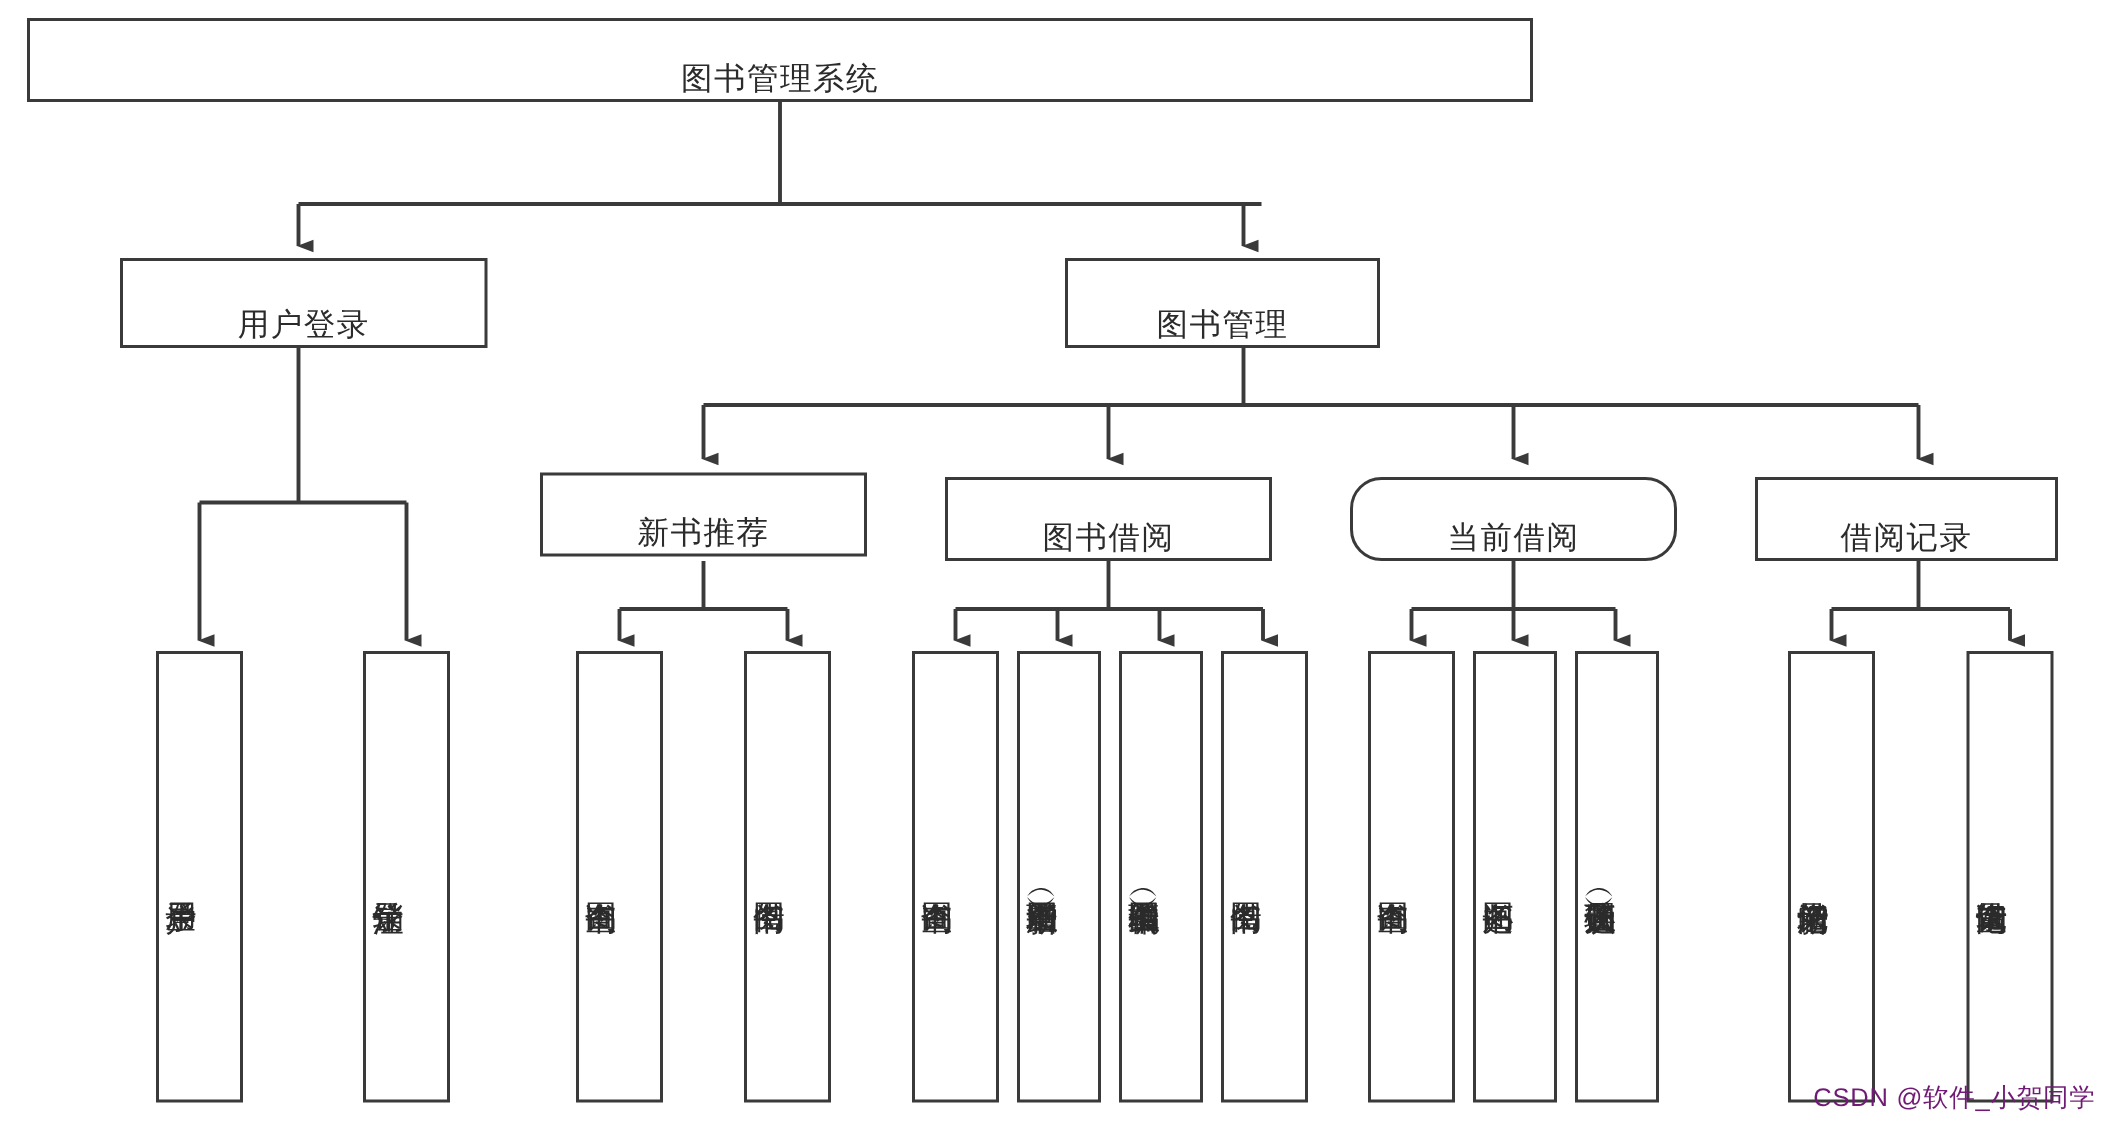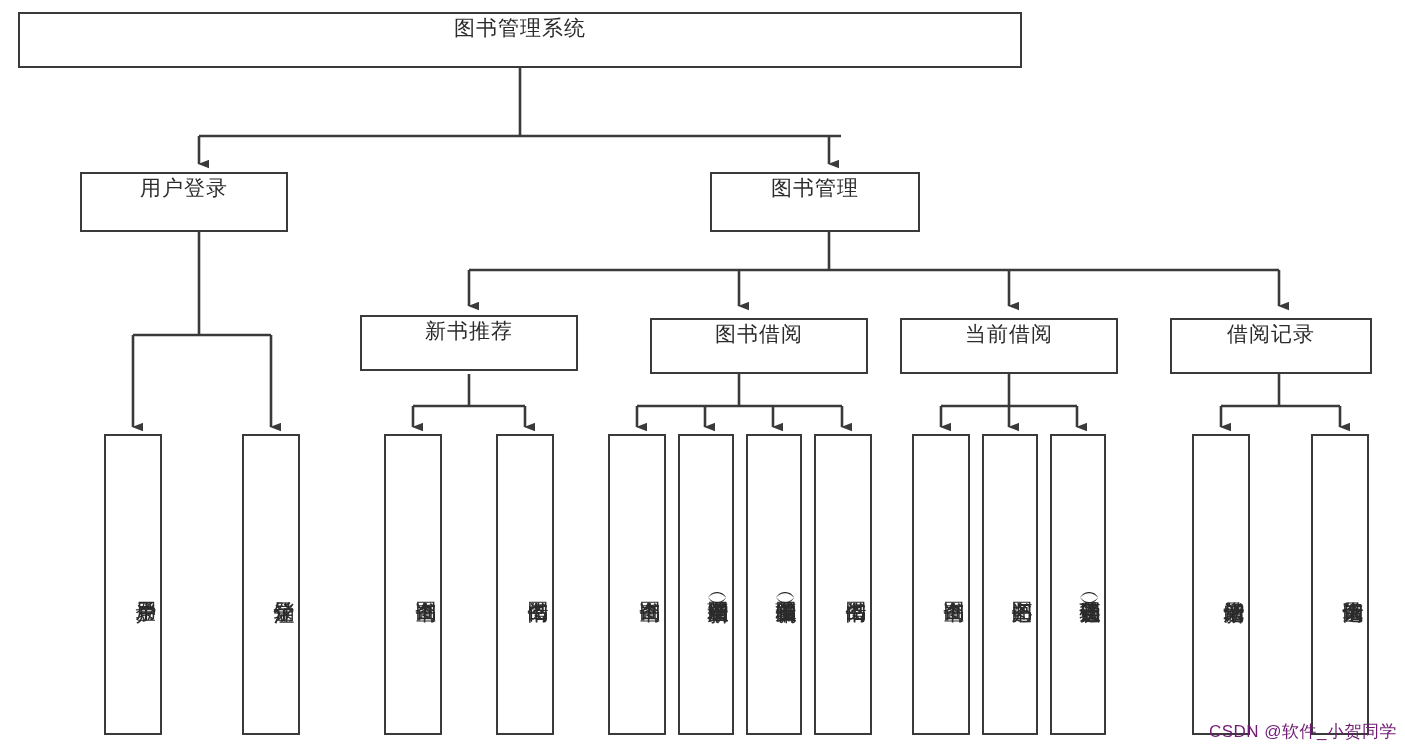--- a/index.html
+++ b/index.html
@@ -25,21 +25,21 @@
     top: 0;
     width: 1405px;
     height: 747px;
   }
   .node-box {
     position: absolute;
     box-sizing: border-box;
     background: #ffffff;
     border: 2px solid #3a3a3a;
     display: flex;
-    align-items: flex-start;
+    align-items: flex-end;
     justify-content: center;
   }
   .node-box.horizontal {
     font-size: 21px;
     color: #2b2b2b;
     letter-spacing: 1px;
   }
   .node-box.vertical {
     writing-mode: vertical-rl;
     text-orientation: upright;
@@ -115,34 +115,34 @@
       <path d="M1221,406 L1340,406"></path>
       <path d="M1221,406 L1221,427" marker-end="url(#arrowhead)"></path>
       <path d="M1340,406 L1340,427" marker-end="url(#arrowhead)"></path>
     </g>
   </svg>
 
   <div class="node-box horizontal" style="left:18px; top:12px; width:1004px; height:56px;">
     <span class="node-label">图书管理系统</span>
   </div>
 
-  <div class="node-box horizontal" style="left:80px; top:172px; width:208px; height:60px;">
+  <div class="node-box horizontal" style="left:80px; top:172px; width:245px; height:60px;">
     <span class="node-label">用户登录</span>
   </div>
   <div class="node-box horizontal" style="left:710px; top:172px; width:210px; height:60px;">
     <span class="node-label">图书管理</span>
   </div>
 
   <div class="node-box horizontal" style="left:360px; top:315px; width:218px; height:56px;">
     <span class="node-label">新书推荐</span>
   </div>
-  <div class="node-box horizontal" style="left:630px; top:318px; width:218px; height:56px;margin-left:20px;">
+  <div class="node-box horizontal" style="left:630px; top:318px; width:218px; height:56px;">
     <span class="node-label">图书借阅</span>
   </div>
-  <div class="node-box horizontal" style="left:900px; top:318px; width:218px; height:56px;">
+  <div class="node-box horizontal" style="left:900px; top:318px; width:218px; height:56px;border-radius:21px;">
     <span class="node-label">当前借阅</span>
   </div>
   <div class="node-box horizontal" style="left:1170px; top:318px; width:202px; height:56px;">
     <span class="node-label">借阅记录</span>
   </div>
 
   <div class="node-box vertical" style="left:104px; top:434px; width:58px; height:301px;">
     <span class="node-label">用户登录</span>
   </div>
   <div class="node-box vertical" style="left:242px; top:434px; width:58px; height:301px;">

